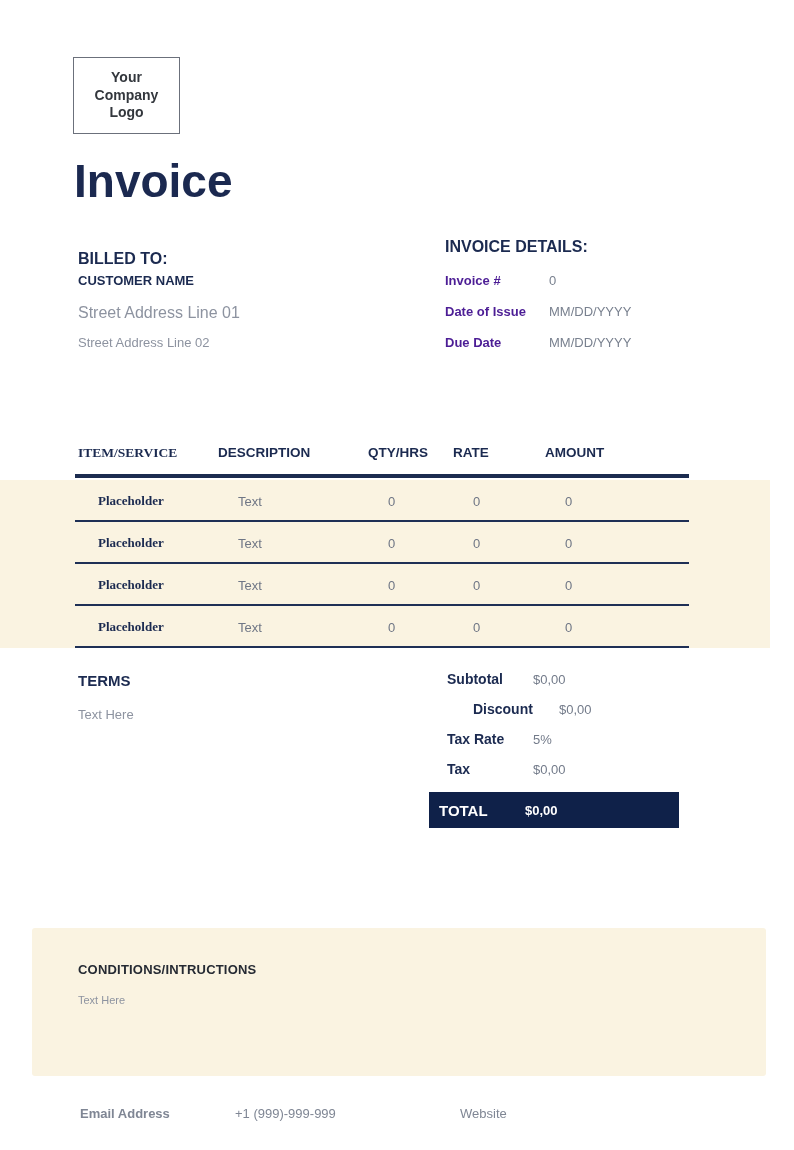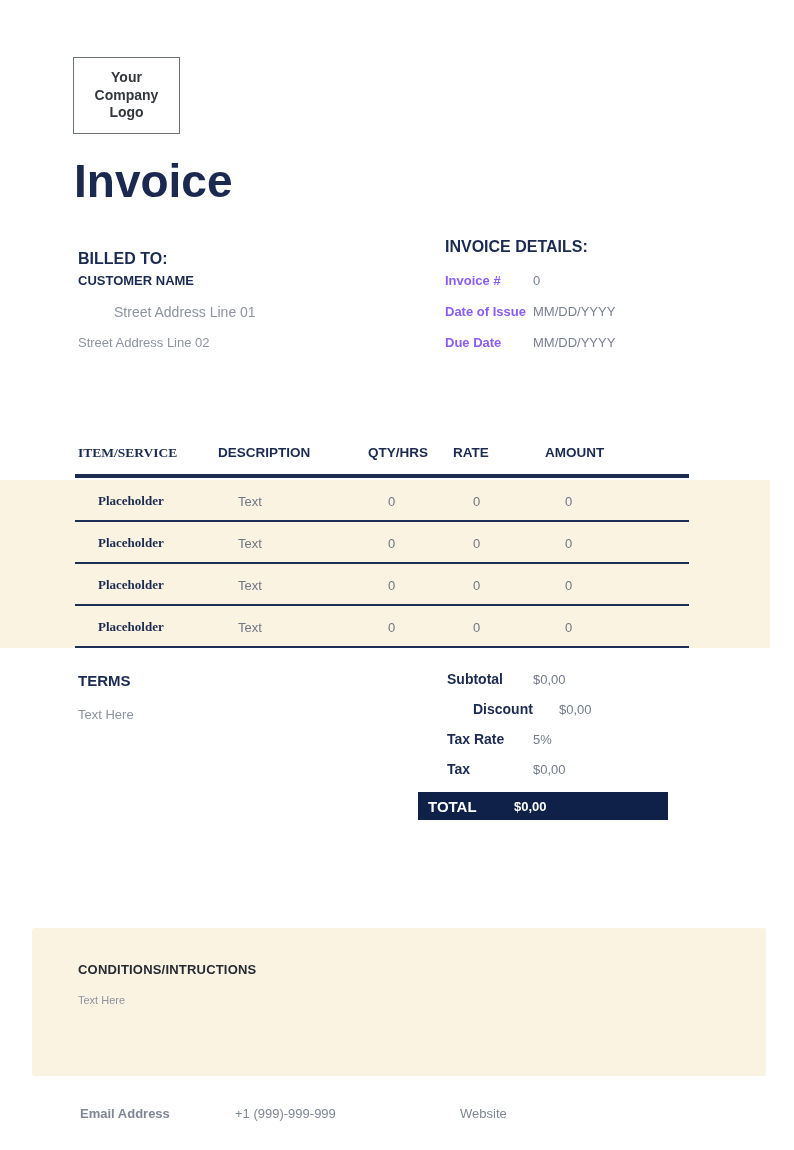--- a/index.html
+++ b/index.html
@@ -24,24 +24,24 @@
   
   .invoice-title{
     position:absolute;left:74px;top:158px;
     font-size:46px;font-weight:bold;color:#1b2950;line-height:1;
   }
   
   .section-heading{font-size:16px;font-weight:bold;color:#1b2a50;}
   .billed-heading{position:absolute;left:78px;top:250px;}
   .details-heading{position:absolute;left:445px;top:238px;}
   .customer-name{position:absolute;left:78px;top:273px;font-size:13px;font-weight:bold;color:#1b2a50;}
-  .addr1{position:absolute;left:78px;top:304px;font-size:14px;color:#8d93a0;margin-left:36px;}
+  .addr1{position:absolute;left:78px;top:304px;font-size:16px;color:#8d93a0;}
   .addr2{position:absolute;left:78px;top:335px;font-size:13px;color:#8d93a0;}
   .detail-row{position:absolute;left:445px;display:flex;font-size:13px;}
-  .detail-row .lbl{width:88px;font-weight:bold;color:#8b5cf6;}
+  .detail-row .lbl{width:104px;font-weight:bold;color:#4c1d95;}
   .detail-row .val{color:#79818f;}
   .dr0{top:273px;} .dr1{top:304px;} .dr2{top:335px;}
   
   .tbl-header{
     position:absolute;left:0;top:445px;width:770px;
     display:flex;padding-left:78px;box-sizing:border-box;
     font-size:13.5px;font-weight:bold;color:#1b2a50;
   }
   .c1{width:140px;font-family:Liberation Serif, serif;} .c2{width:150px;} .c3{width:85px;} .c4{width:92px;} .c5{flex:1;}
   .tbl-thick-rule{
@@ -61,21 +61,21 @@
   .cell-item{font-weight:bold;color:#1b2a50;}
   .cell-desc,.cell-num{color:#6f7685;}
   
   .terms-heading{position:absolute;left:78px;top:672px;font-size:15px;font-weight:bold;color:#1b2a50;}
   .terms-body{position:absolute;left:78px;top:707px;font-size:13px;color:#8d93a0;}
   .sum-row{position:absolute;left:447px;display:flex;align-items:baseline;}
   .sum-row .lbl{width:86px;font-size:14px;font-weight:bold;color:#1b2a50;}
   .sum-row .val{font-size:13px;color:#737b8a;}
   .sr0{top:671px;} .sr1{top:701px;padding-left:26px;} .sr2{top:731px;} .sr3{top:761px;}
   .total-bar{
-    position:absolute;left:418px;top:792px;width:250px;height:28px;
+    position:absolute;left:429px;top:792px;width:250px;height:36px;
     background:#0f2149;display:flex;align-items:center;padding-left:10px;box-sizing:border-box;
   }
   .total-bar .lbl{width:86px;font-size:15px;font-weight:bold;color:#ffffff;}
   .total-bar .val{font-size:13px;font-weight:bold;color:#ffffff;}
   
   .conditions-box{
     position:absolute;left:32px;top:910px;width:734px;height:148px;
     background:#faf3e1;border-radius:3px;margin-top:18px;
   }
   .conditions-heading{position:absolute;left:46px;top:34px;font-size:13px;font-weight:bold;color:#252a33;letter-spacing:.2px;}

